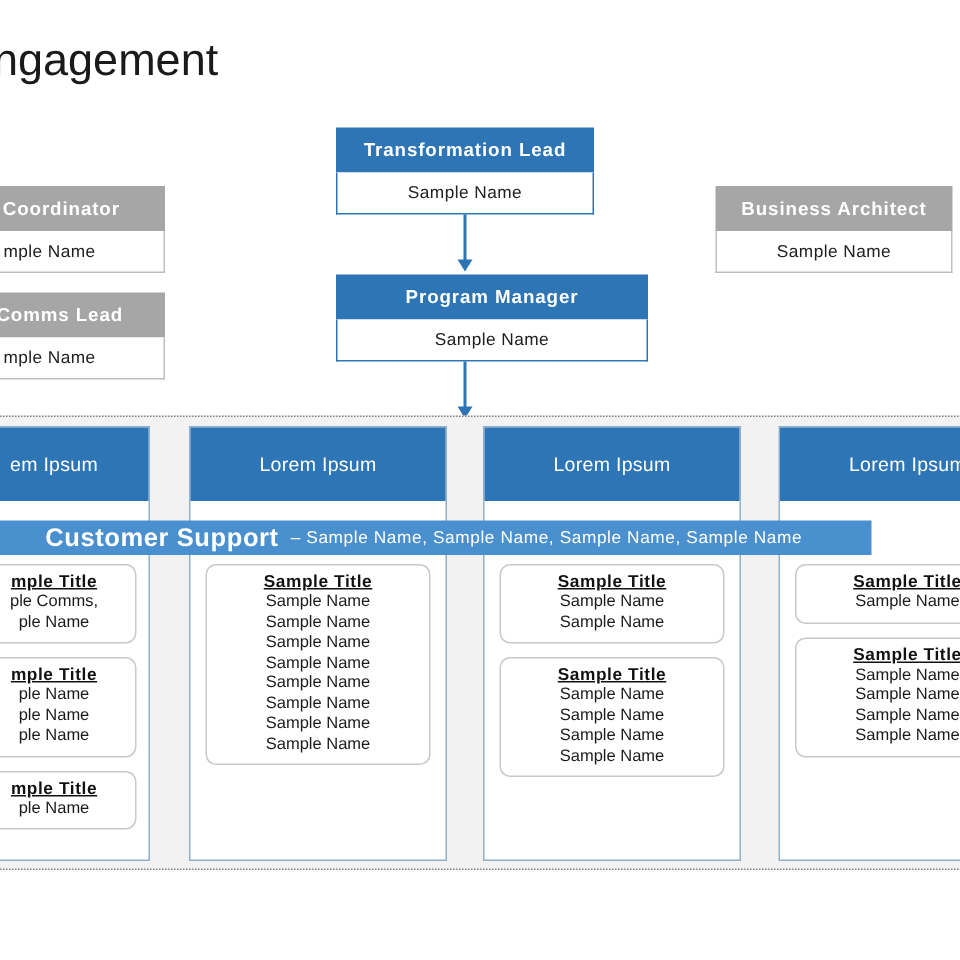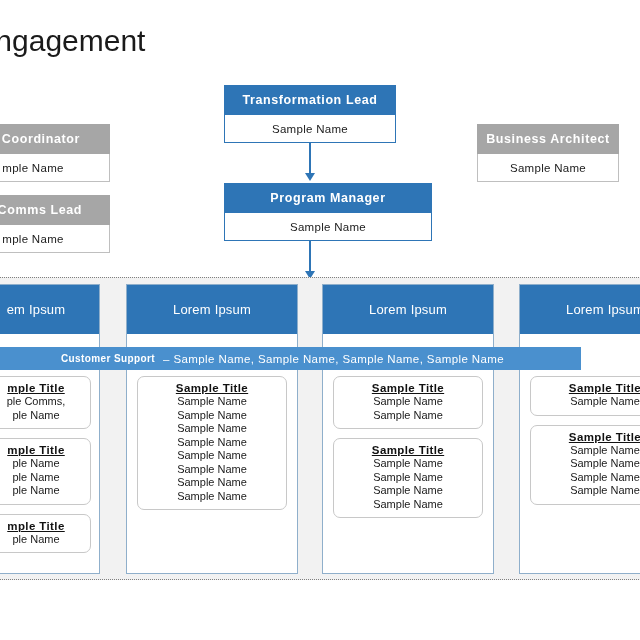--- a/index.html
+++ b/index.html
@@ -34,21 +34,21 @@
   .role.blue .hdr{background:#2E75B6;}
   .role.blue .nm{border:1px solid #2E75B6;border-top:none;}
   .role.gray .hdr{background:#A6A6A6;}
   .role.gray .nm{border:1px solid #BFBFBF;border-top:none;}
 
   
   #transformation-lead{left:224px;top:85px;width:172px;}
   #program-manager{left:224px;top:183px;width:208px;}
   #prog-coordinator{left:-44px;top:124px;width:154px;}
   #comms-lead{left:-44px;top:195px;width:154px;}
-  #business-architect{left:477px;top:124px;width:142px;}
+  #business-architect{left:477px;top:124px;width:158px;}
 
   
   .conn-line{position:absolute;background:#2E75B6;width:2px;}
   #conn1{left:309px;top:143px;height:32px;}
   #conn2{left:309px;top:241px;height:32px;}
   .arrow{
     position:absolute;width:0;height:0;
     border-left:5px solid transparent;border-right:5px solid transparent;
     border-top:8px solid #2E75B6;
   }
@@ -102,21 +102,21 @@
   }
 
   
   #customer-support{
     position:absolute;left:-16px;top:347px;width:597px;height:23px;
     background:#4A90CE;
     display:flex;align-items:center;justify-content:center;
     white-space:nowrap;
   }
   #customer-support .cs-label{
-    font-size:10px;font-weight:bold;color:#ffffff;letter-spacing:0.4px;
+    font-size:17px;font-weight:bold;color:#ffffff;letter-spacing:0.4px;
   }
   #customer-support .cs-names{
     font-size:11.5px;color:#ffffff;letter-spacing:0.4px;margin-left:8px;
   }
 </style>
 </head>
 <body>
 
 <div id="slide">
 

